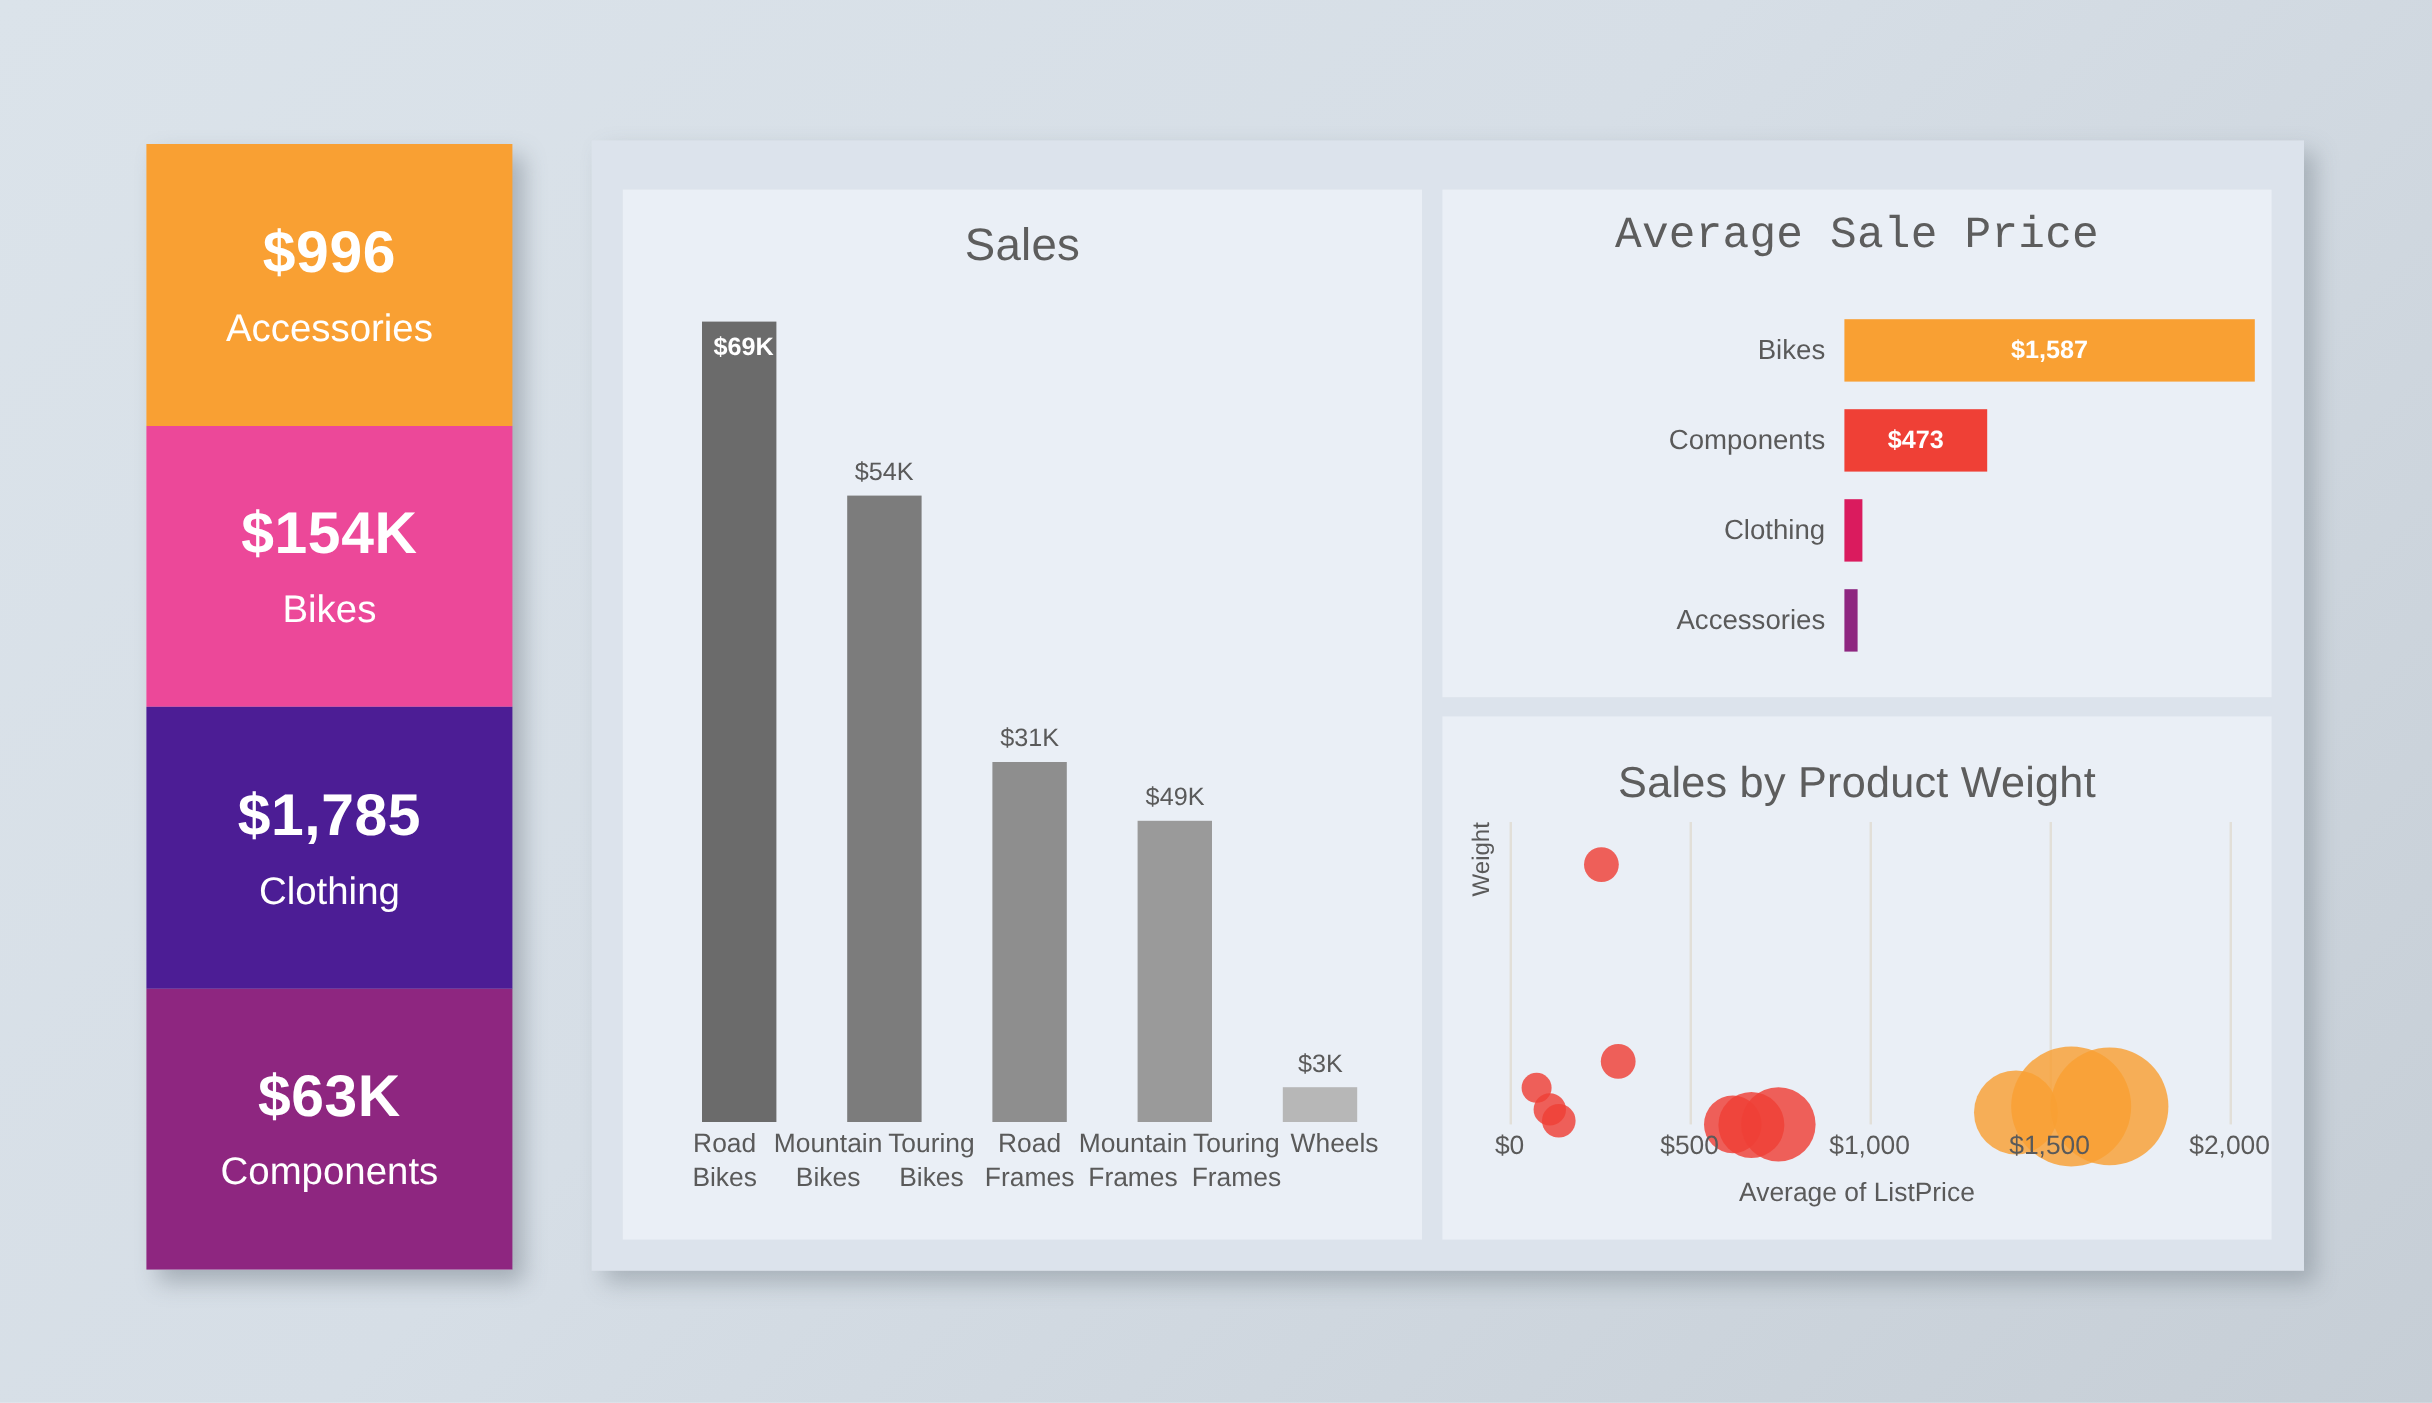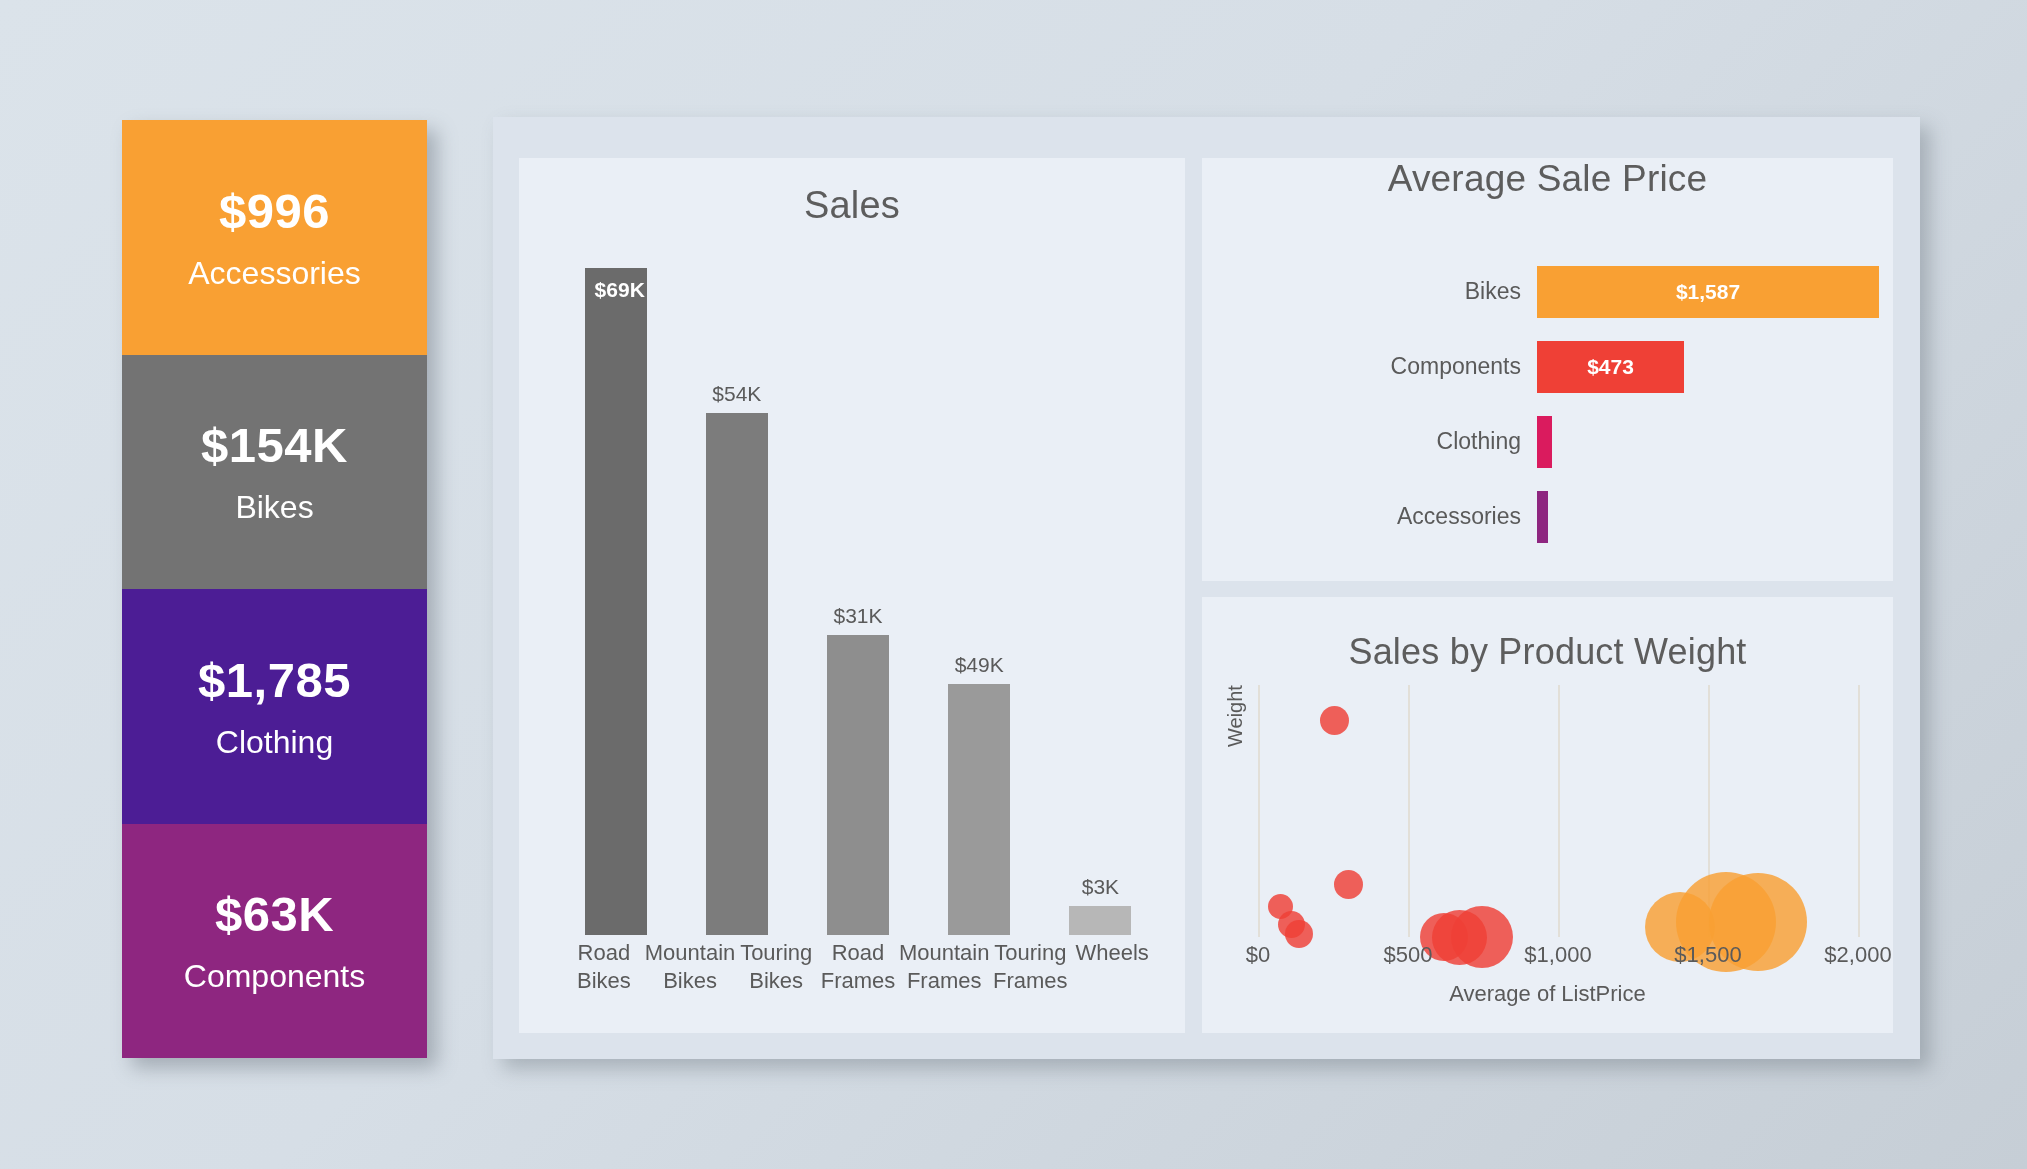--- a/index.html
+++ b/index.html
@@ -33,21 +33,21 @@
   .chart-card{position:absolute;background:#eaeff6;}
   #sales-card{left:26px;top:41px;width:666px;height:875px;}
   #avg-card{left:709px;top:41px;width:691px;height:423px;}
   #weight-card{left:709px;top:480px;width:691px;height:436px;}
 
   .chart-title{
     width:100%;text-align:center;color:#5d5d5d;
     font-size:38px;font-weight:400;letter-spacing:.2px;
   }
   #sales-card .chart-title{padding-top:26px;}
-  #avg-card .chart-title{font-size:37px;}
+  #avg-card .chart-title{padding-top:18px;font-size:37px;font-family:Liberation Mono, monospace;}
   #weight-card .chart-title{padding-top:34px;font-size:36px;}
 
   
   #sales-plot{
     position:absolute;left:44px;top:110px;right:32px;bottom:98px;
     display:flex;align-items:flex-end;gap:16px;
   }
   .col-slot{flex:1 1 0;height:100%;display:flex;flex-direction:column;
             justify-content:flex-end;align-items:center;position:relative;}
   .col-bar{width:62px;position:relative;}
@@ -95,21 +95,21 @@
 </head>
 <body>
 
 <div class="stage">
 
   <div id="kpi-panel">
       <div class="kpi-card" style="background: rgb(249, 160, 51);">
         <div class="kpi-value">$996</div>
         <div class="kpi-label">Accessories</div>
       </div>
-      <div class="kpi-card" style="background: #737373;">
+      <div class="kpi-card" style="background: #ec4899;">
         <div class="kpi-value">$154K</div>
         <div class="kpi-label">Bikes</div>
       </div>
       <div class="kpi-card" style="background: #4c1d95;">
         <div class="kpi-value">$1,785</div>
         <div class="kpi-label">Clothing</div>
       </div>
       <div class="kpi-card" style="background: rgb(142, 38, 128);">
         <div class="kpi-value">$63K</div>
         <div class="kpi-label">Components</div>
@@ -185,21 +185,21 @@
             <div class="hrow-label">Bikes</div>
             <div class="hbar-wrap">
               <div class="hbar" style="width: 342px; background: rgb(249, 160, 51);">
                 <span class="hbar-val">$1,587</span>
               </div>
             </div>
           </div>
           <div class="hrow">
             <div class="hrow-label">Components</div>
             <div class="hbar-wrap">
-              <div class="hbar" style="width: 147px; background: rgb(239, 64, 54);">
+              <div class="hbar" style="width: 119px; background: rgb(239, 64, 54);">
                 <span class="hbar-val">$473</span>
               </div>
             </div>
           </div>
           <div class="hrow">
             <div class="hrow-label">Clothing</div>
             <div class="hbar-wrap">
               <div class="hbar" style="width: 14.8204px; background: rgb(218, 27, 94);"></div>
             </div>
           </div>

